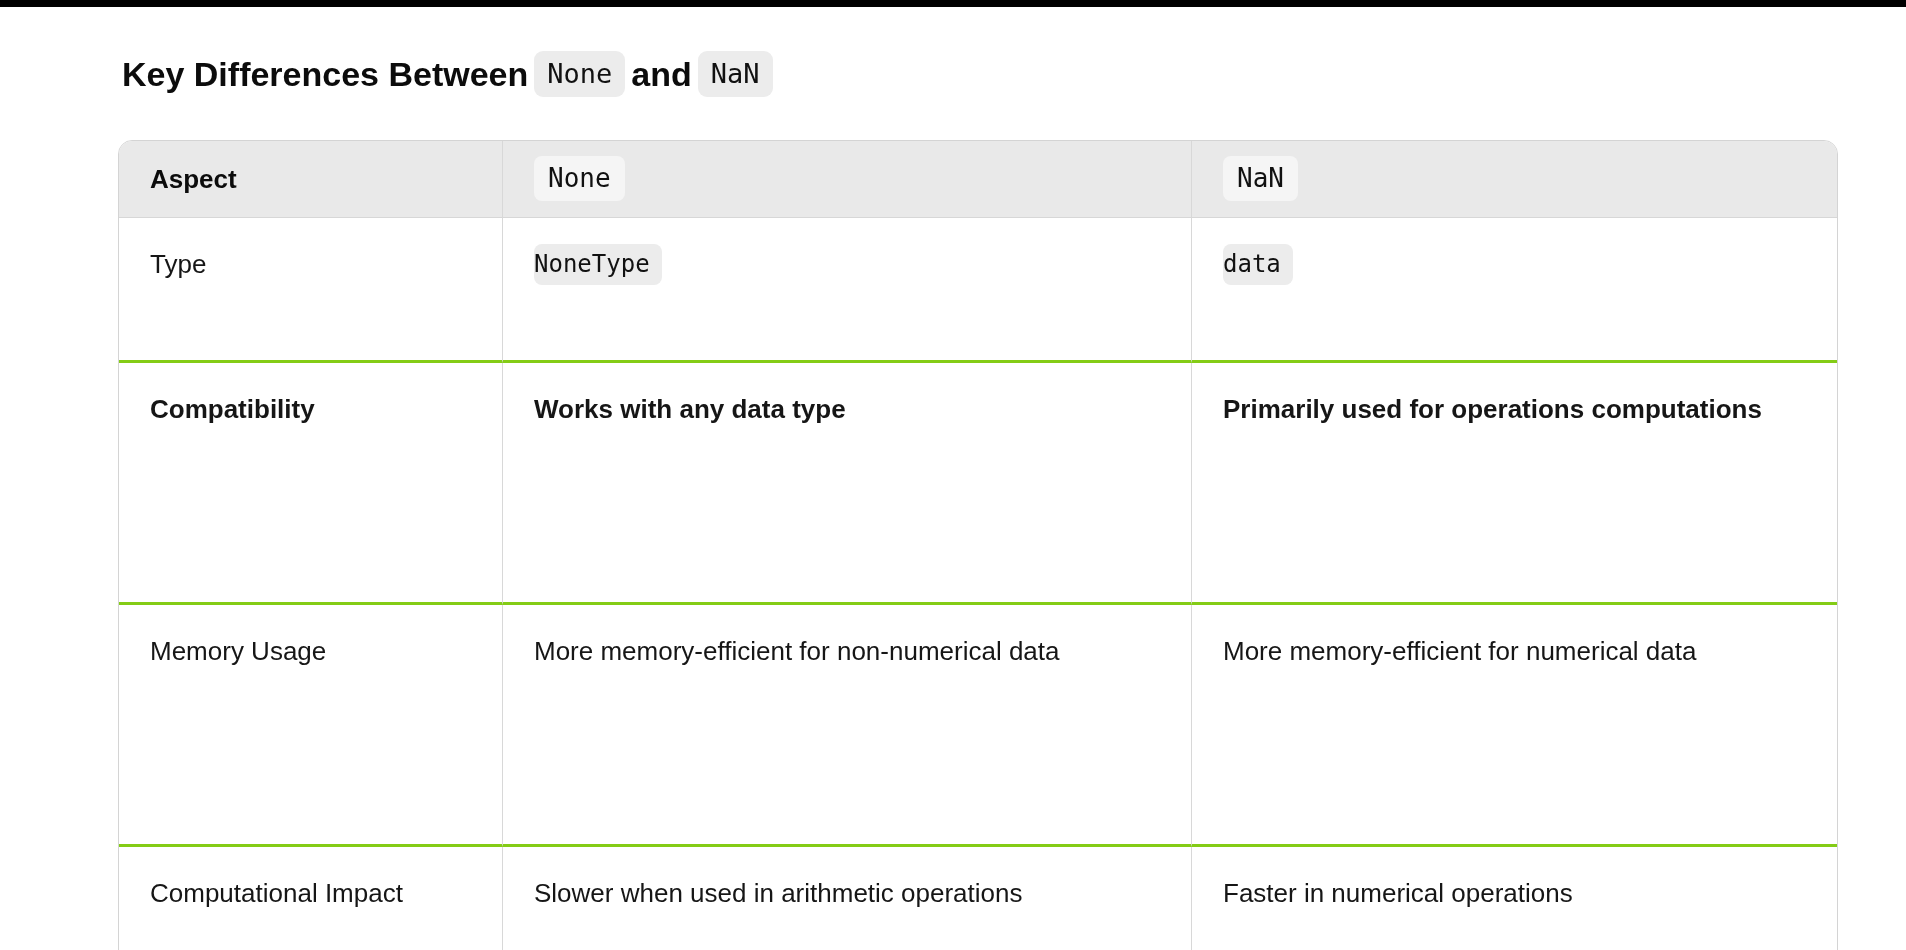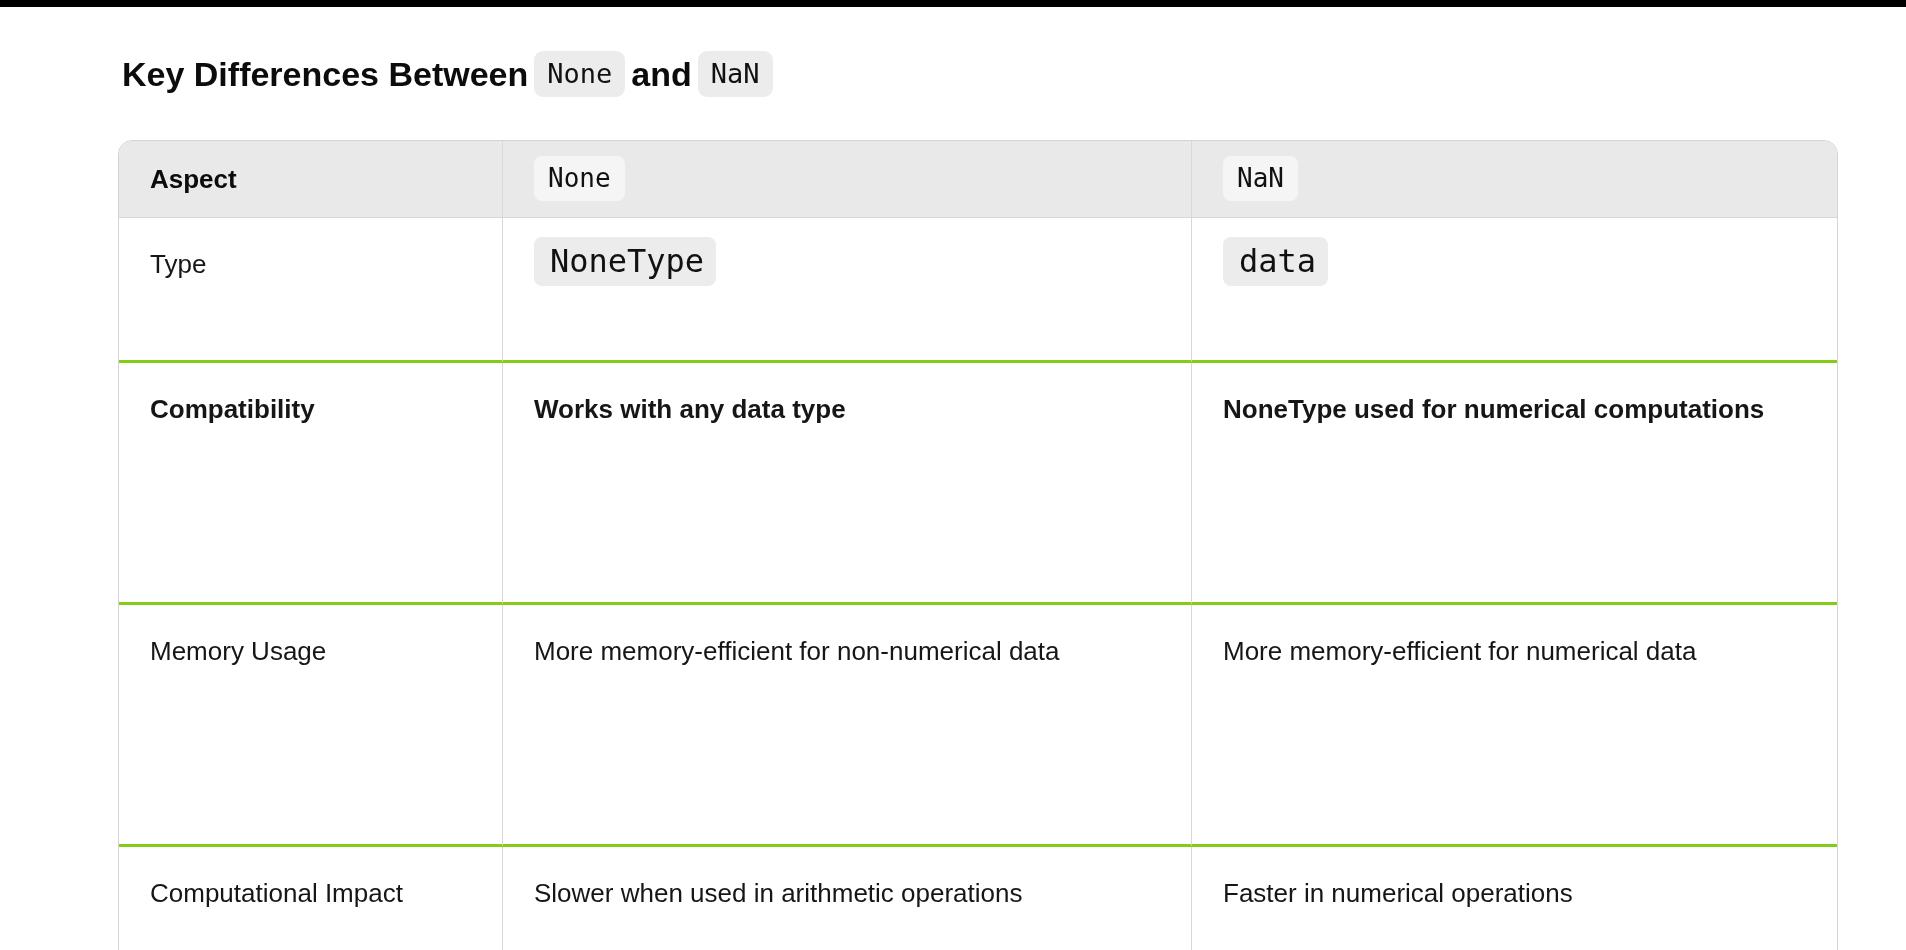--- a/index.html
+++ b/index.html
@@ -106,25 +106,25 @@
   .cmp tbody tr:nth-child(1) td { height: 84px; }
   .cmp tbody tr:nth-child(2) td { height: 140px; font-weight: bold; }
   .cmp tbody tr:nth-child(3) td { height: 140px; }
   .cmp tbody tr:nth-child(4) td { height: 134px; }
   .cmp tbody tr:nth-child(5) td { height: 136px; }
   .cmp tbody tr:nth-child(6) td { height: 77px; }
 
   .code-badge {
     display: inline-block;
     font-family: "DejaVu Sans Mono", "Liberation Mono", monospace;
-    font-size: 32px;
+    font-size: 24px;
     line-height: 1;
     background: var(--badge-bg, #ececec);
     border-radius: 8px;
-    padding: 8px 12px 9px 16px;
+    padding: 8px 12px 9px 0;
     color: #111111;
     vertical-align: 1px;
   }
 
   .cmp thead .code-badge {
     background: var(--header-badge-bg, #f5f5f5);
     font-size: 26px;
     padding: 9px 14px 10px 14px;
   }
 </style>
@@ -151,21 +151,21 @@
       </thead>
     <tbody>
         <tr>
           <td><span>Type</span></td>
           <td><span class="code-badge">NoneType</span></td>
           <td><span class="code-badge">data</span></td>
         </tr>
         <tr>
           <td><span>Compatibility</span></td>
           <td><span>Works with any data type</span></td>
-          <td><span>NoneType used for numerical computations</span></td>
+          <td><span>Primarily used for operations computations</span></td>
         </tr>
         <tr>
           <td><span>Memory Usage</span></td>
           <td><span>More memory-efficient for non-numerical data</span></td>
           <td><span>More memory-efficient for numerical data</span></td>
         </tr>
         <tr>
           <td><span>Computational Impact</span></td>
           <td><span>Slower when used in arithmetic operations</span></td>
           <td><span>Faster in numerical operations</span></td>

